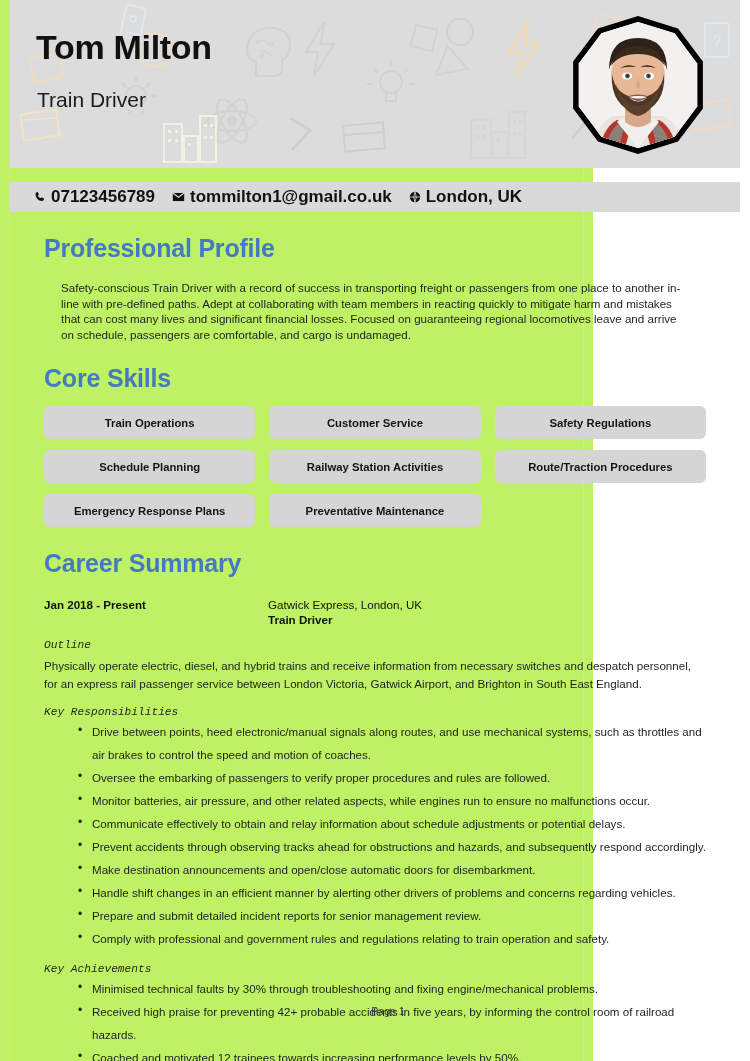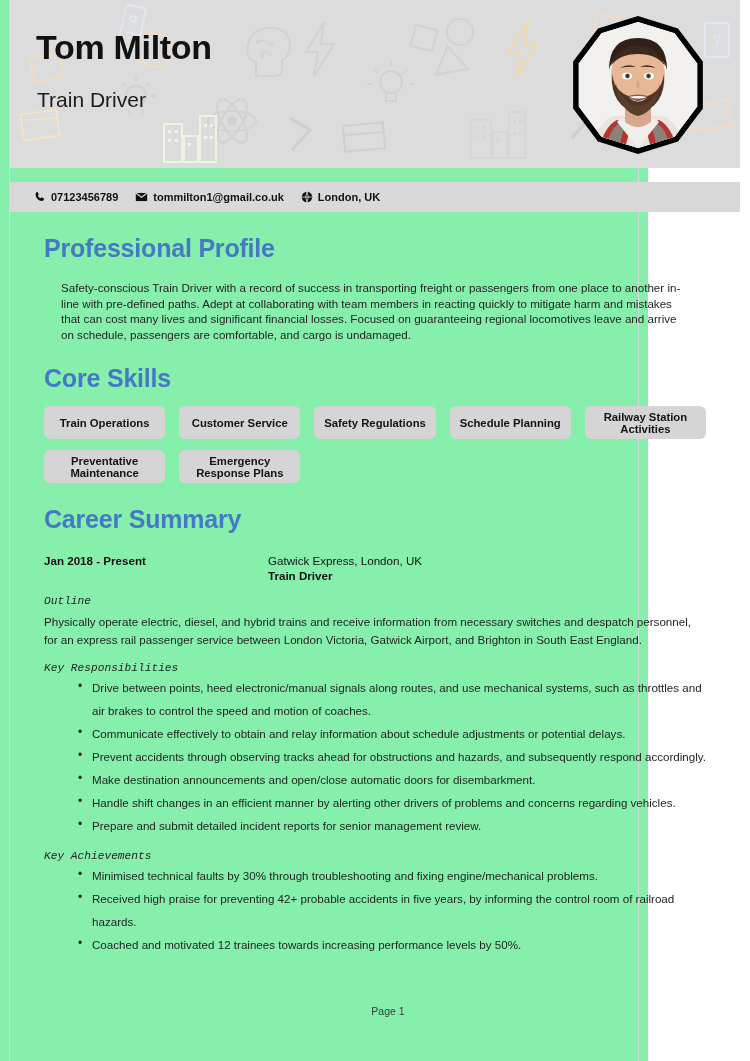--- a/index.html
+++ b/index.html
@@ -9,23 +9,23 @@
   }
   body {
     width: 750px;
     height: 1061px;
     font-family: "Liberation Sans", sans-serif;
     color: #222222;
     overflow: hidden;
   }
   .page {
     position: relative;
-    width: 648px;
+    width: 593px;
     height: 1061px;
-    background: #86efac;
+    background: #bef264;
     box-sizing: border-box;
   }
   .page-edge-left, .page-edge-right {
     position: absolute;
     top: 0;
     bottom: 0;
     width: 1px;
     background: #d8d8d8;
   }
   .page-edge-left { left: 9px; }
@@ -107,21 +107,21 @@
     height: 30px;
     background: #d9d9d9;
     display: flex;
     align-items: center;
     padding-left: 24px;
     box-sizing: border-box;
   }
   .contact-item {
     display: flex;
     align-items: center;
-    font-size: 11px;
+    font-size: 17px;
     font-weight: bold;
     color: #111111;
     margin-right: 17px;
     white-space: nowrap;
   }
   .contact-item .ci {
     display: inline-flex;
     align-items: center;
     justify-content: center;
     margin-right: 5px;
@@ -148,21 +148,21 @@
     font-size: 11.6px;
     line-height: 15.6px;
     color: #1f1f1f;
     text-align: left;
     margin: 17px;
   }
 
   
   .skills-grid {
     display: grid;
-    grid-template-columns: repeat(5, 1fr);
+    grid-template-columns: repeat(3, 1fr);
     gap: 11px 14px;
     margin-top: 4px;
   }
   .skill-pill {
     background: #d5d5d5;
     border-radius: 6px;
     height: 33px;
     display: flex;
     align-items: center;
     justify-content: center;
@@ -457,46 +457,50 @@
     <div class="section-title">Professional Profile</div>
     <div class="profile-text">Safety-conscious Train Driver with a record of success in transporting freight or passengers from one place to another in-line with pre-defined paths. Adept at collaborating with team members in reacting quickly to mitigate harm and mistakes that can cost many lives and significant financial losses. Focused on guaranteeing regional locomotives leave and arrive on schedule, passengers are comfortable, and cargo is undamaged.</div>
 
     <div class="section-title">Core Skills</div>
     <div class="skills-grid">
       <div class="skill-pill">Train Operations</div>
       <div class="skill-pill">Customer Service</div>
       <div class="skill-pill">Safety Regulations</div>
       <div class="skill-pill">Schedule Planning</div>
       <div class="skill-pill">Railway Station Activities</div>
+      <div class="skill-pill">Route/Traction Procedures</div>
+      <div class="skill-pill">Emergency Response Plans</div>
       <div class="skill-pill">Preventative Maintenance</div>
-      <div class="skill-pill">Emergency Response Plans</div>
       <div></div>
     </div>
 
     <div class="section-title">Career Summary</div>
 
     <div class="job-head">
       <div class="job-dates">Jan 2018 - Present</div>
       <div class="job-meta">
         <div class="job-company">Gatwick Express, London, UK</div>
         <div class="job-title">Train Driver</div>
       </div>
     </div>
 
     <div class="sub-label">Outline</div>
     <div class="outline-text">Physically operate electric, diesel, and hybrid trains and receive information from necessary switches and despatch personnel, for an express rail passenger service between London Victoria, Gatwick Airport, and Brighton in South East England.</div>
 
     <div class="sub-label">Key Responsibilities</div>
     <ul class="bullets">
       <li>Drive between points, heed electronic/manual signals along routes, and use mechanical systems, such as throttles and air brakes to control the speed and motion of coaches.</li>
+      <li>Oversee the embarking of passengers to verify proper procedures and rules are followed.</li>
+      <li>Monitor batteries, air pressure, and other related aspects, while engines run to ensure no malfunctions occur.</li>
       <li>Communicate effectively to obtain and relay information about schedule adjustments or potential delays.</li>
       <li>Prevent accidents through observing tracks ahead for obstructions and hazards, and subsequently respond accordingly.</li>
       <li>Make destination announcements and open/close automatic doors for disembarkment.</li>
       <li>Handle shift changes in an efficient manner by alerting other drivers of problems and concerns regarding vehicles.</li>
       <li>Prepare and submit detailed incident reports for senior management review.</li>
+      <li>Comply with professional and government rules and regulations relating to train operation and safety.</li>
     </ul>
 
     <div class="sub-label">Key Achievements</div>
     <ul class="bullets">
       <li>Minimised technical faults by 30% through troubleshooting and fixing engine/mechanical problems.</li>
       <li>Received high praise for preventing 42+ probable accidents in five years, by informing the control room of railroad hazards.</li>
       <li>Coached and motivated 12 trainees towards increasing performance levels by 50%.</li>
     </ul>
   </div>
 

